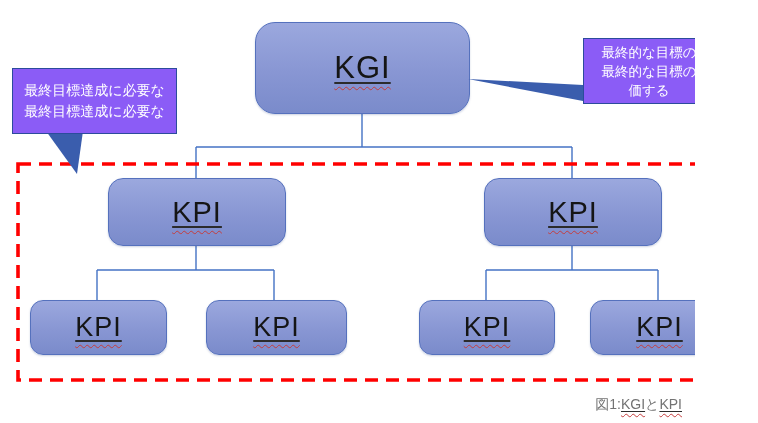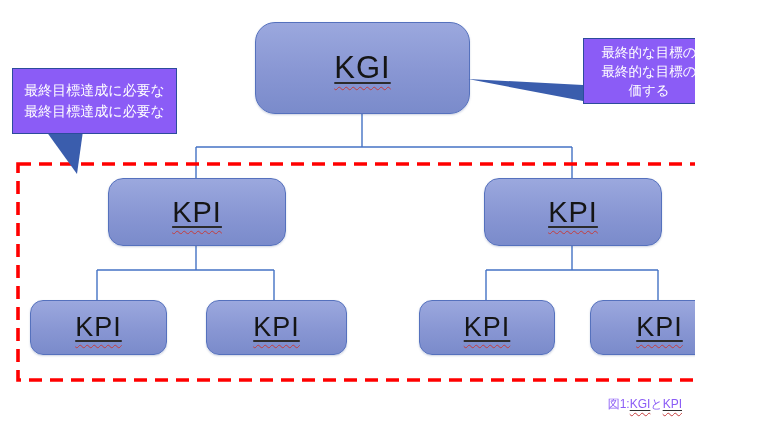--- a/index.html
+++ b/index.html
@@ -44,21 +44,21 @@
     color:#ffffff;
     display:flex;flex-direction:column;align-items:center;justify-content:center;
     text-align:center;
   }
   .callout-line{white-space:nowrap;}
   #callout-left{left:12px;top:68px;width:163px;height:64px;font-size:14px;line-height:21px;}
   #callout-right{left:583px;top:38px;width:130px;height:64px;font-size:13.5px;line-height:19px;}
 
   #caption{
     position:absolute;z-index:3;right:13px;top:396px;
-    font-size:12px;color:#8b5cf6;white-space:nowrap;
+    font-size:14px;color:#737373;white-space:nowrap;
   }
   #caption .cap-term{
     text-decoration:underline solid #2b2b2b;
     text-decoration-thickness:1px;
     text-underline-offset:2px;
   }
   #caption .cap-wavy{
     text-decoration:underline wavy #C43C3C;
     text-decoration-thickness:1px;
     text-underline-offset:4px;

